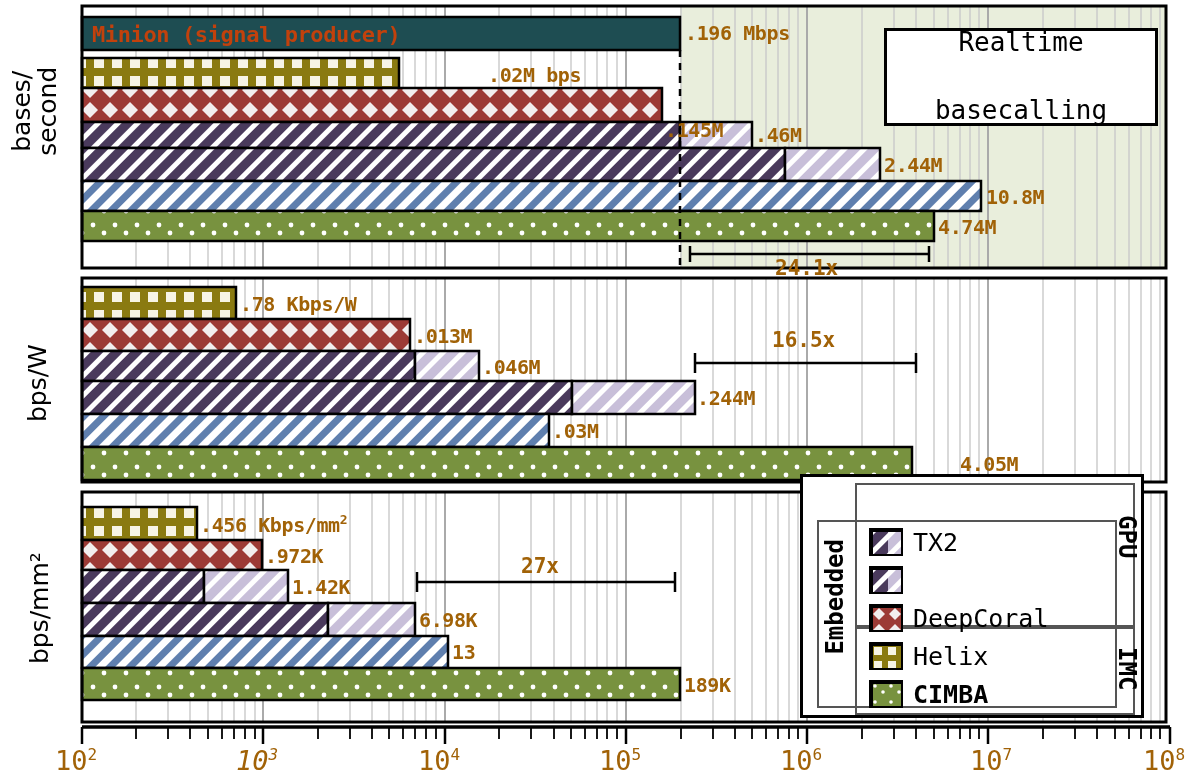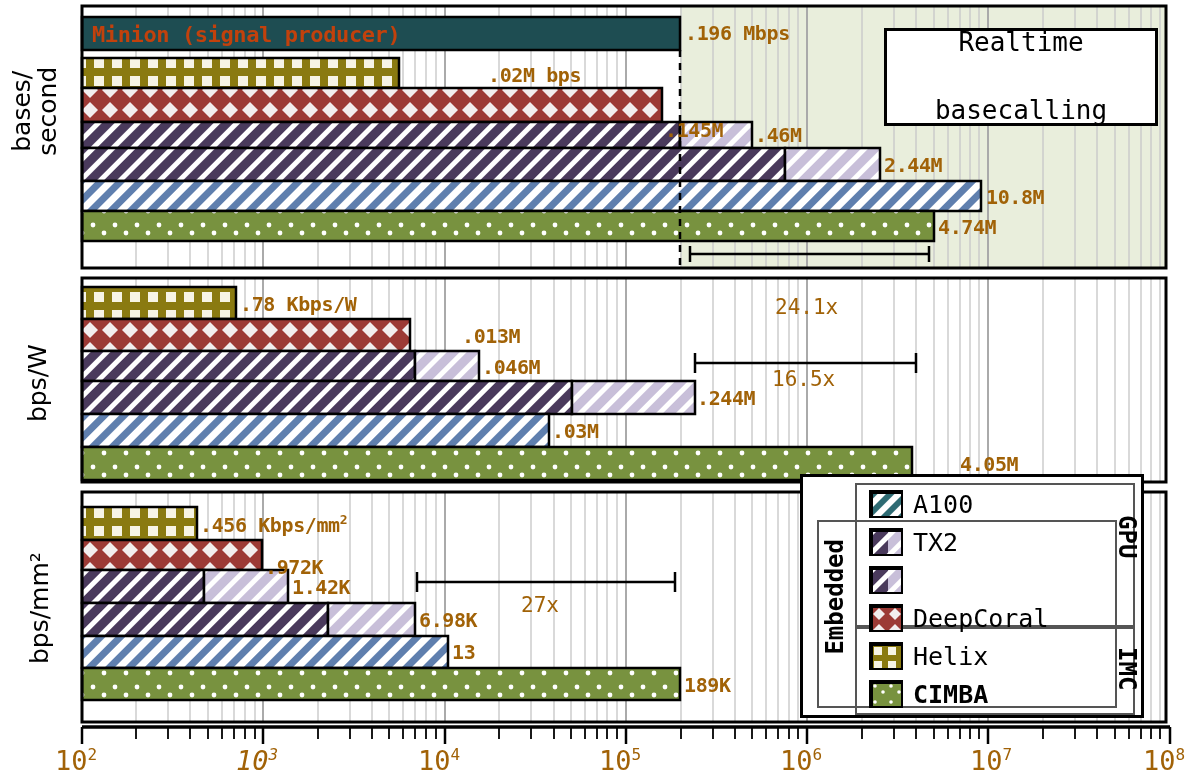--- a/index.html
+++ b/index.html
@@ -7,21 +7,21 @@
   #root{position:relative;width:1196px;height:784px;overflow:hidden;background:#fff;}
 
   .plotwrap{position:absolute;left:0;top:0;width:1196px;height:784px;}
   svg.chart{position:absolute;left:0;top:0;}
 
   
   .lbl{position:absolute;white-space:nowrap;font-family:"DejaVu Sans Mono","Liberation Mono",monospace;
        color:#a16207;}
   .barlbl{font-size:20px;font-weight:700;letter-spacing:-0.4px;}
   .barlbl.light{color:#c2410c;}
-  .ratiolbl{font-size:21px;font-weight:400;margin-top:39px;}
+  .ratiolbl{font-size:21px;font-weight:700;}
   .ticklbl{font-size:27px;font-weight:400;}
   .ticklbl sup{font-size:16px;}
   .axtitle{font-family:"DejaVu Sans","Liberation Sans",sans-serif;font-size:25px;color:#000;
            text-align:center;line-height:1.05;}
   .rt-box{position:absolute;border:3px solid #000;background:#fff;
           display:flex;align-items:center;justify-content:center;}
   .rt-box span{font-size:26px;line-height:1.3;text-align:center;display:block;}
 
   
   .legend{position:absolute;border:3px solid #000;background:#fff;box-sizing:border-box;}
@@ -400,55 +400,48 @@
     <div class="lbl ratiolbl" style="left:775px;top:256px;">24.1x</div>
 
     <div class="rt-box" style="left:884px;top:28px;width:268px;height:92px;">
       <span>
         <span>Realtime</span><br>
         <span>basecalling</span>
       </span>
     </div>
 
     <div class="lbl barlbl" style="left:240px;top:292px;">.78 Kbps/W</div>
-    <div class="lbl barlbl" style="left:414px;top:324px;margin-left:48px;">.013M</div>
+    <div class="lbl barlbl" style="left:414px;top:324px;">.013M</div>
     <div class="lbl barlbl" style="left:482px;top:355px;">.046M</div>
     <div class="lbl barlbl" style="left:697px;top:386px;">.244M</div>
     <div class="lbl barlbl" style="left:552px;top:419px;">.03M</div>
     <div class="lbl barlbl" style="left:916px;top:452px;margin-left:44px;">4.05M</div>
     <div class="lbl ratiolbl" style="left:772px;top:328px;">16.5x</div>
 
     <div class="lbl barlbl" style="left:200px;top:512px;">
       <span>.456 Kbps/mm</span><sup style="font-size:13px;">2</sup>
     </div>
-    <div class="lbl barlbl" style="left:265px;top:544px;margin-top:11px;">.972K</div>
+    <div class="lbl barlbl" style="left:265px;top:544px;">.972K</div>
     <div class="lbl barlbl" style="left:292px;top:575px;">1.42K</div>
     <div class="lbl barlbl" style="left:419px;top:608px;">6.98K</div>
     <div class="lbl barlbl" style="left:452px;top:640px;">13</div>
     <div class="lbl barlbl" style="left:684px;top:673px;">189K</div>
     <div class="lbl ratiolbl" style="left:521px;top:554px;">27x</div>
 
     <div class="legend" style="left:800px;top:474px;width:344px;height:244px;">
 
       <div class="leg-grp" style="left:14px;top:43px;width:300px;height:188px;"></div>
       <div class="vert rot180" style="left:18px;top:62px;">Embedded</div>
 
       <div class="leg-grp" style="left:52px;top:6px;width:280px;height:144px;"></div>
       <div class="vert" style="left:310px;top:38px;">GPU</div>
 
       <div class="leg-grp" style="left:52px;top:150px;width:280px;height:88px;"></div>
       <div class="vert" style="left:310px;top:170px;">IMC</div>
 
-      <div class="leg-row" style="left:66px;top:8px;">
-        <svg class="swatch" width="34" height="28">
-            <rect width="34" height="28" fill="url(#p-a100leg)"></rect>
-            <rect x="1" y="1" width="32" height="26" fill="none" stroke="#000" stroke-width="2"></rect>
-          </svg>
-        <span class="leg-txt">A100</span>
-      </div>
       <div class="leg-row" style="left:66px;top:46px;">
         <svg class="swatch" width="34" height="28">
           <rect x="0" y="0" width="17" height="28" fill="url(#p-purpdark)"></rect>
           <rect x="17" y="0" width="17" height="28" fill="url(#p-purplight)"></rect>
           <rect x="1" y="1" width="32" height="26" fill="none" stroke="#000" stroke-width="2"></rect>
         </svg>
         <span class="leg-txt">TX2</span>
       </div>
       <div class="leg-row" style="left:66px;top:84px;">
         <svg class="swatch" width="34" height="28">

